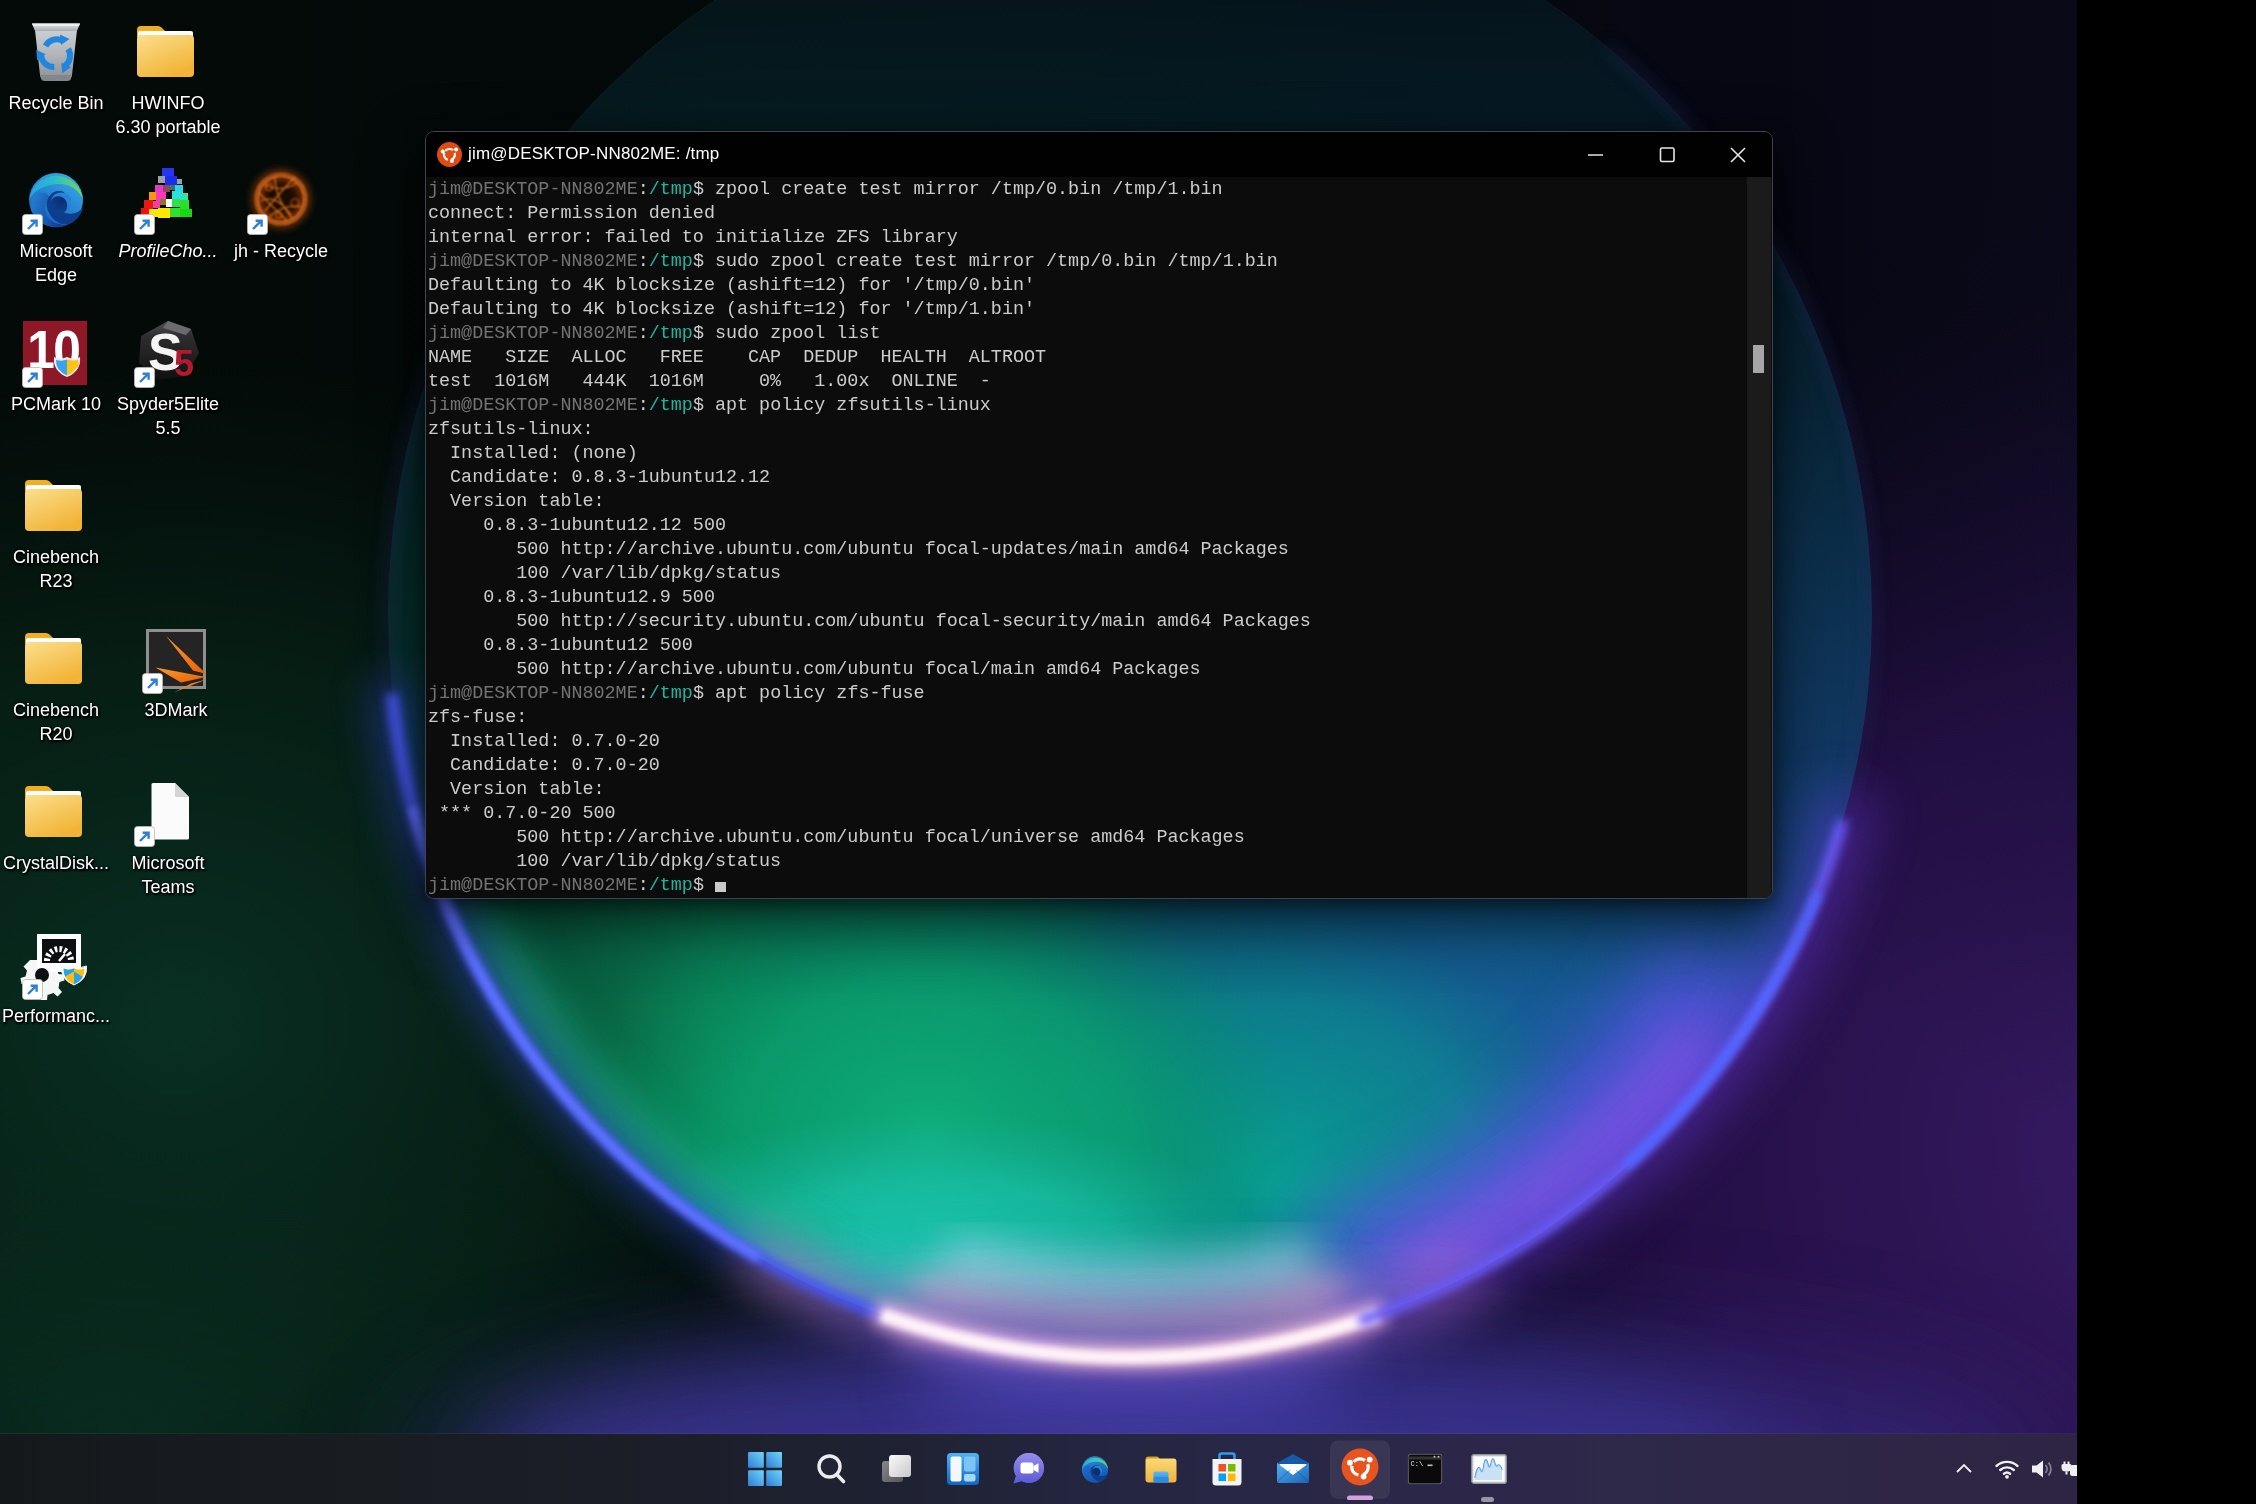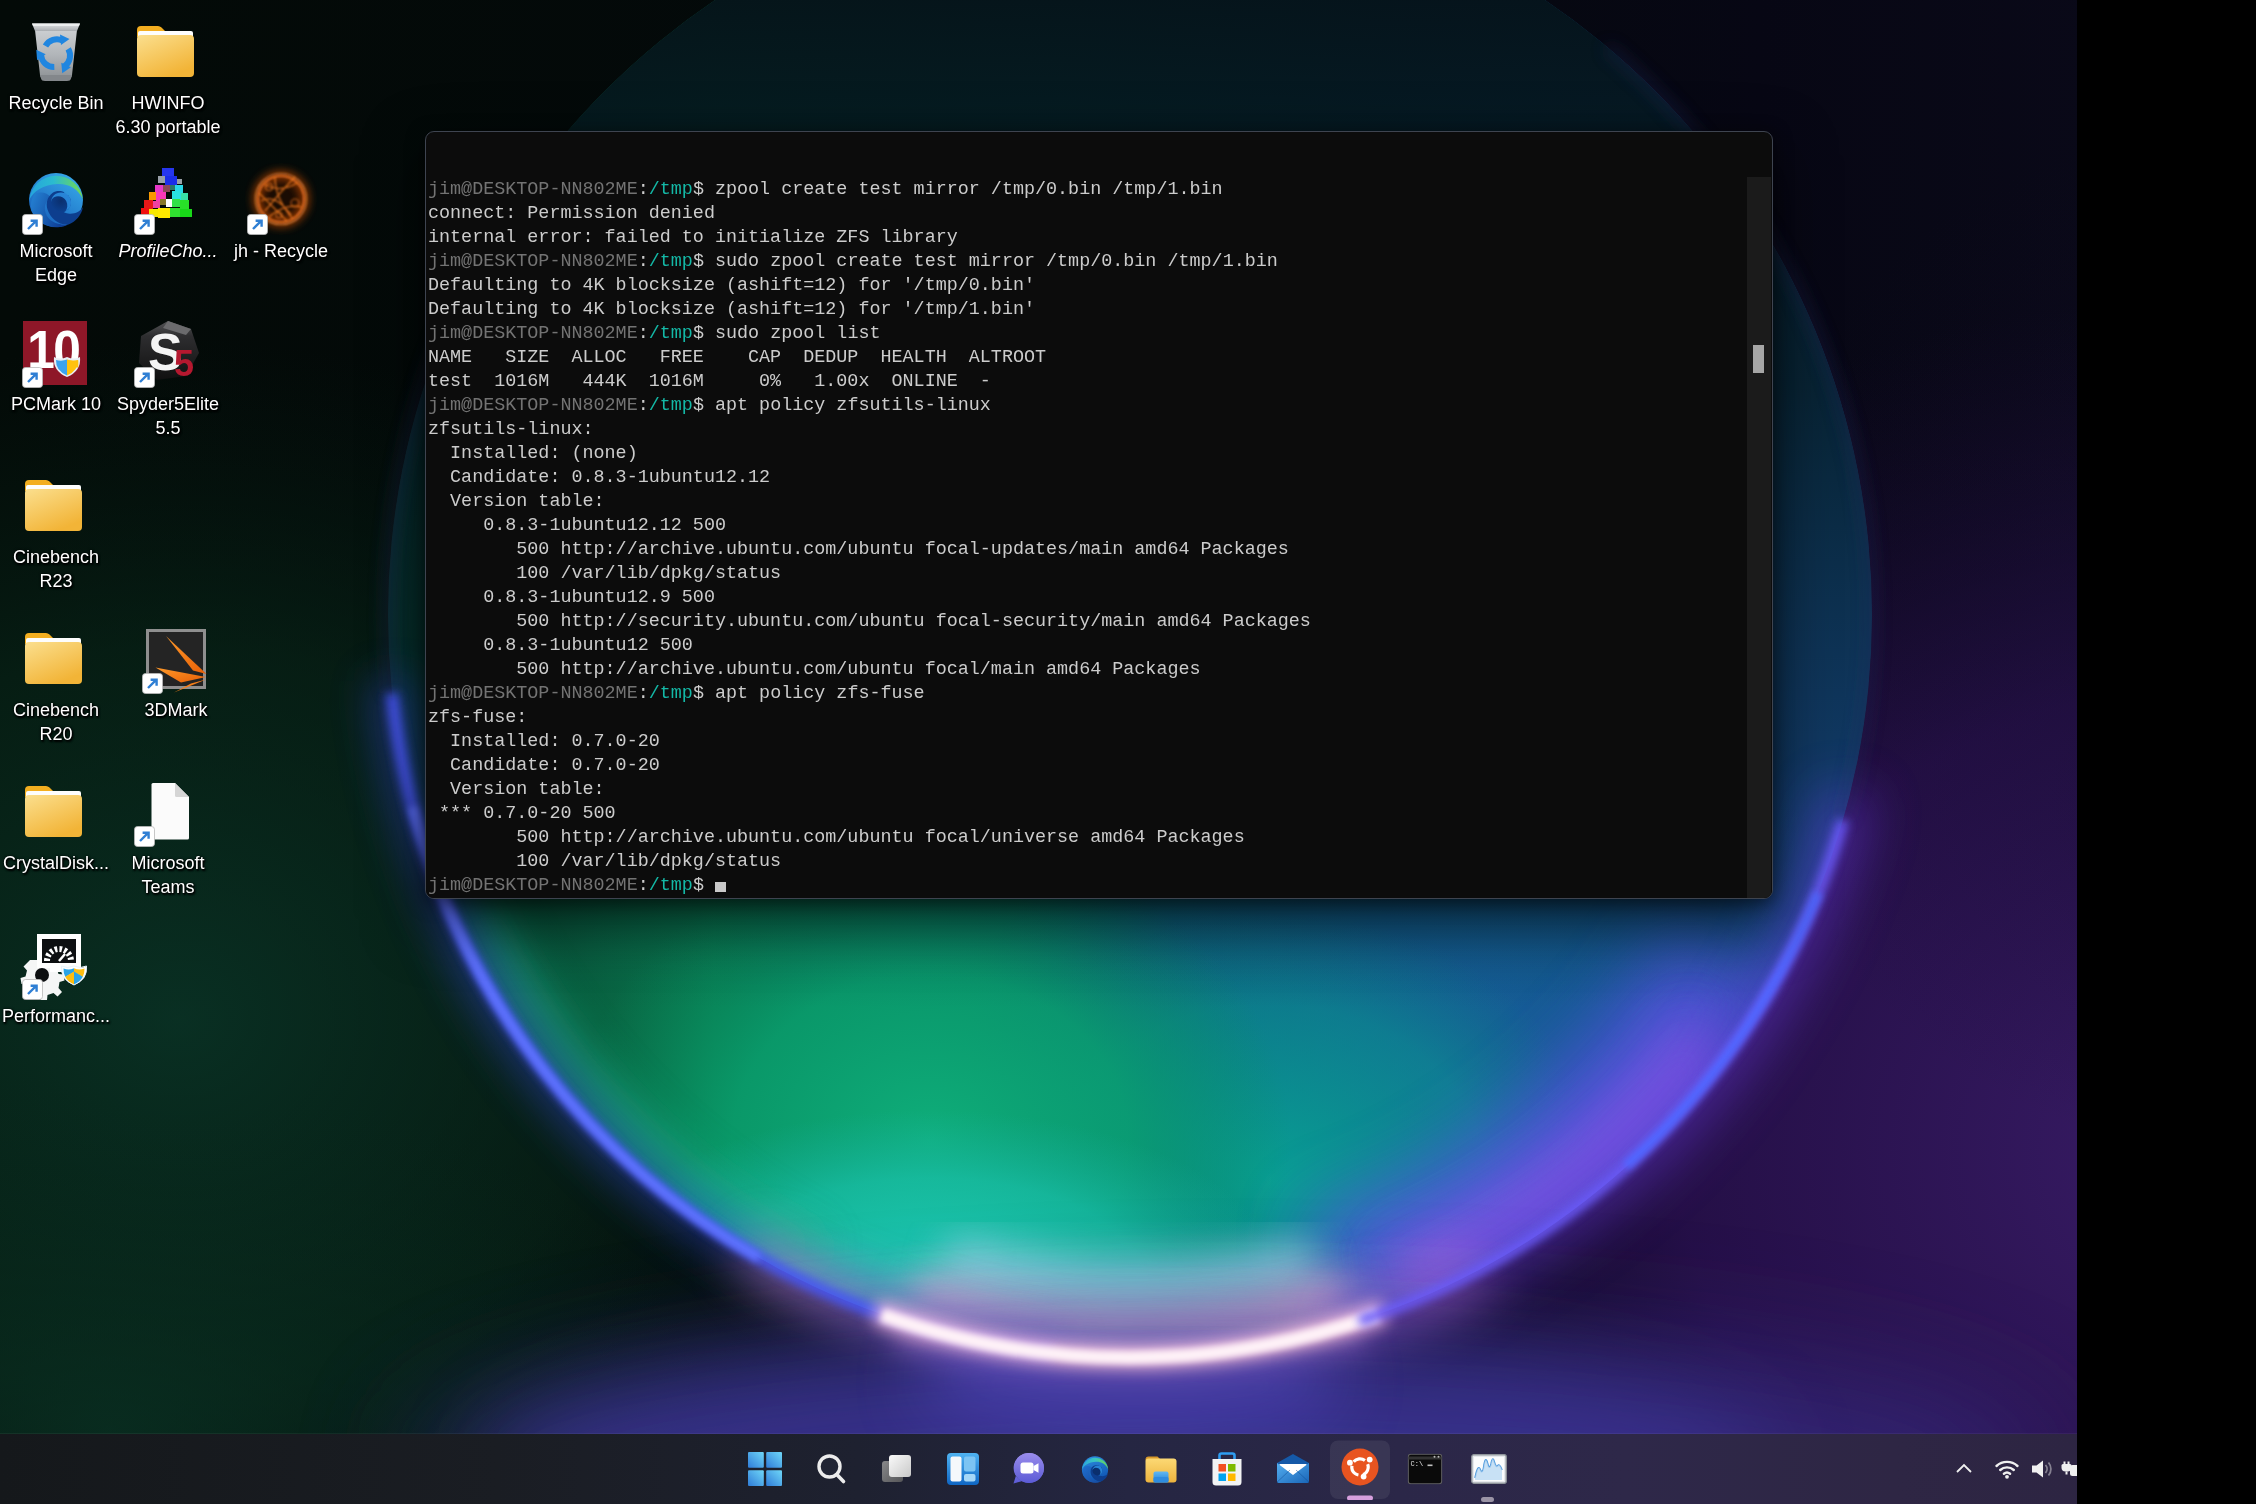--- a/index.html
+++ b/index.html
@@ -463,20 +463,39 @@
 <span class="g">jim@DESKTOP-NN802ME</span>:<span class="b">/tmp</span>$ apt policy zfs-fuse
 zfs-fuse:
   Installed: 0.7.0-20
   Candidate: 0.7.0-20
   Version table:
  *** 0.7.0-20 500
         500 http://archive.ubuntu.com/ubuntu focal/universe amd64 Packages
         100 /var/lib/dpkg/status
 <span class="g">jim@DESKTOP-NN802ME</span>:<span class="b">/tmp</span>$ <span id="cursor"></span></pre>
       </div>
+<div id="tbar">
+        <svg style="position:absolute;left:11px;top:10px" width="25" height="25" viewBox="0 0 25 25">
+<circle cx="12.5" cy="12.5" r="12.5" fill="#e24a12"></circle>
+<g fill="#ffffff">
+<circle cx="12.5" cy="12.5" r="5.5" fill="none" stroke="#fff" stroke-width="2.2" stroke-dasharray="8.45 3.18" transform="rotate(-141 12.5 12.5)"></circle>
+<circle cx="19.05" cy="7.5" r="2"></circle>
+            <circle cx="5.7" cy="9.6" r="2"></circle>
+            <circle cx="14.9" cy="19" r="2"></circle>
+</g>
+</svg>
+<span id="ttl">jim@DESKTOP-NN802ME: /tmp</span>
+<svg id="tbtns" width="230" height="45" viewBox="0 0 230 45">
+<g stroke="#e6e6e6" stroke-width="1.6" fill="none">
+<path d="M46,23 h15"></path>
+<rect x="118.5" y="16" width="13.5" height="13.5" rx="1.5"></rect>
+<path d="M189,16 l14,14 M203,16 l-14,14"></path>
+</g>
+</svg>
+      </div>
 <div id="tscroll">
         <div id="thumb"></div>
       </div>
 </div>
 <div id="taskbar">
       <div class="tico" style="left:732px;">
         <svg width="34" height="34" viewBox="0 0 34 34">
 <defs>
             <linearGradient id="ws" x1="0" y1="1" x2="1" y2="0">
               <stop offset="0" stop-color="#2f7cd8"></stop>

